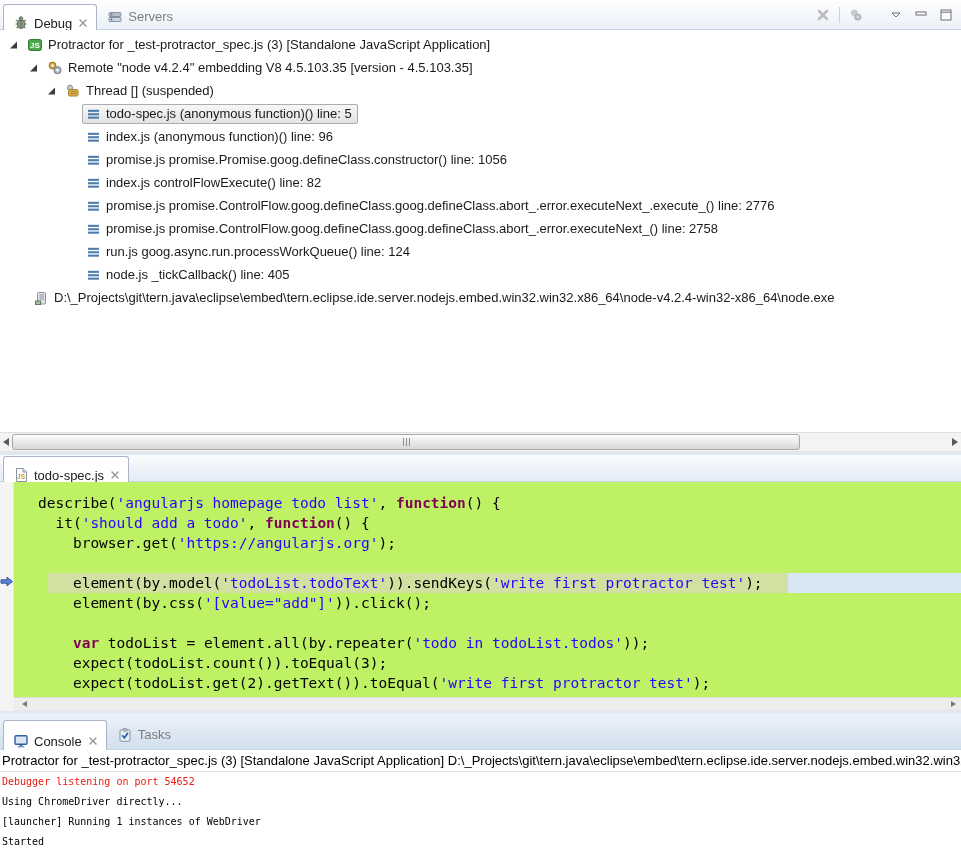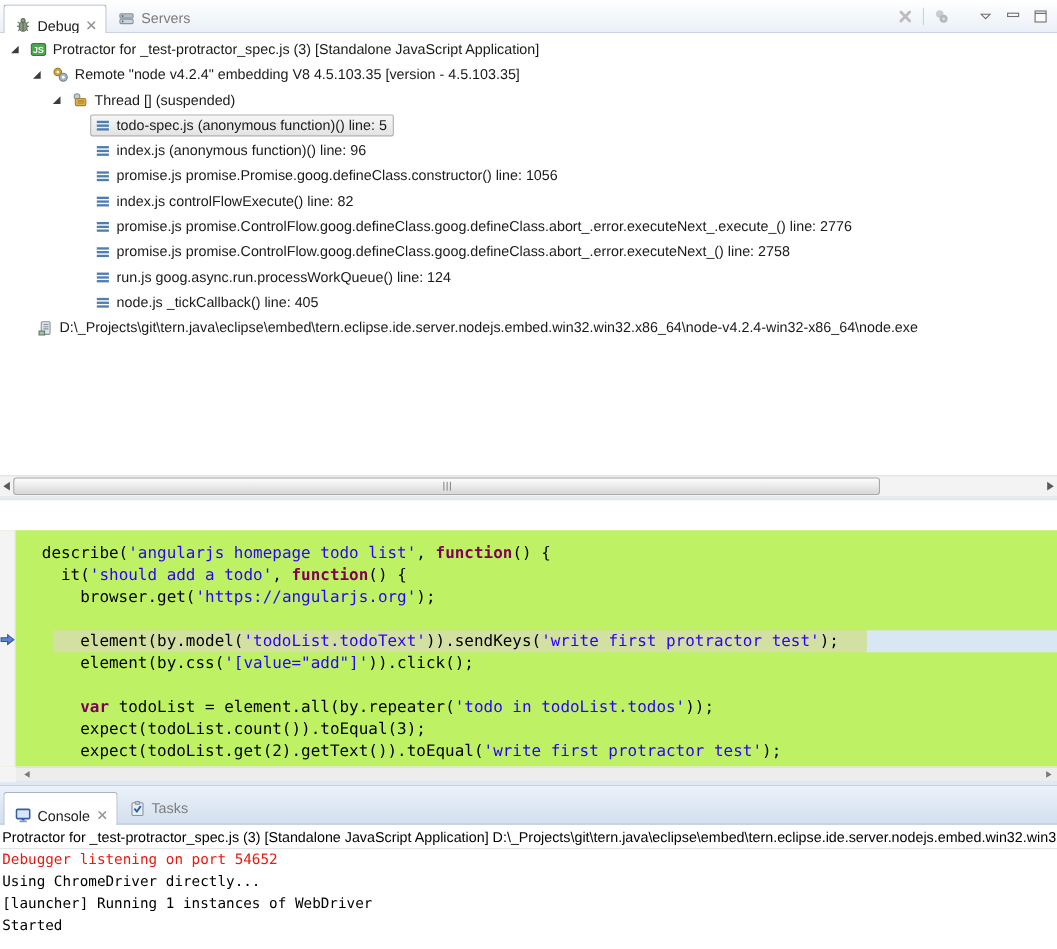--- a/index.html
+++ b/index.html
@@ -69,21 +69,21 @@
   .hl-g { position:absolute; z-index:1; left:10px; width:740px; top:0; bottom:0; background:var(--current-line-green); }
   .hl-b { position:absolute; z-index:1; left:750px; right:0; top:0; bottom:0; background:var(--current-line-blue); }
 
   
   #console-panel { position:absolute; left:0; top:714px; width:961px; height:149px; background:#4d7c0f; }
   #console-tabbar { height:36px; background:linear-gradient(#ecf2f9,#d2dfee); }
   #console-tabbar .tab { height:30px; }
   #console-body { position:absolute; left:0; top:36px; right:0; bottom:0; background:#fff; overflow:hidden; }
   #console-header { height:22px; line-height:22px; padding-left:2px; white-space:nowrap; overflow:hidden;
     border-bottom:1px solid #e3e3e3; color:#000; font-size:13px; }
-  #console-out { padding-left:2px; font-family:"DejaVu Sans Mono", monospace; font-size:13px; }
+  #console-out { padding-left:2px; font-family:"DejaVu Sans Mono", monospace; font-size:10px; }
   .con-line { height:20px; line-height:20px; white-space:pre; color:#000; }
   .con-line.stderr { color:var(--stderr); }
 </style>
 </head>
 <body>
 
 <div id="debug-panel">
   <div id="debug-tabbar" class="tabbar">
       <div class="tab active">
         <span class="icon">
@@ -359,20 +359,40 @@
       </div>
     <div class="sb-arrow right">
         <span class="tri-r"></span>
       </div>
   </div>
 </div>
 
 <div class="sash" style="top:452px"></div>
 
 <div id="editor-panel">
+  <div id="editor-tabbar" class="tabbar">
+      <div class="tab active">
+        <span class="icon">
+          <svg width="16" height="16" viewBox="0 0 16 16">
+            <path d="M3.5 1.5 h6.5 l3.5 3.5 v9.5 h-10 z" fill="#ffffff" stroke="#8893a1"></path>
+            <path d="M10 1.5 v3.5 h3.5" fill="none" stroke="#8893a1"></path>
+            <text x="8" y="12" font-size="6.5" font-weight="bold" fill="#c09a2f" text-anchor="middle" font-family="Liberation Sans, sans-serif">JS</text>
+          </svg>
+        </span>
+        <span class="tab-label">todo-spec.js</span>
+        <span class="tab-close">
+          <svg width="8" height="8" viewBox="0 0 8 8">
+            <g stroke="#8b8b8b" stroke-width="1.4" stroke-linecap="round">
+              <line x1="1" y1="1" x2="7" y2="7"></line>
+              <line x1="7" y1="1" x2="1" y2="7"></line>
+            </g>
+          </svg>
+        </span>
+      </div>
+    </div>
   <div id="editor-body">
     <div id="editor-ruler">
       <span id="ip-arrow" class="icon">
           <svg width="16" height="16" viewBox="0 0 16 16">
             <path d="M2 6.8 L8 6.8 L8 4.2 L13.5 8.5 L8 12.8 L8 10.2 L2 10.2 Z" fill="#5b83d6" stroke="#31549e" stroke-width="1"></path>
           </svg>
         </span>
     </div>
     <div id="code-lines">
         <div class="code-line"><span class="code-text"><span class="tk-p">describe(</span><span class="tk-s">'angularjs homepage todo list'</span><span class="tk-p">, </span><span class="tk-k">function</span><span class="tk-p">() {</span></span></div>

